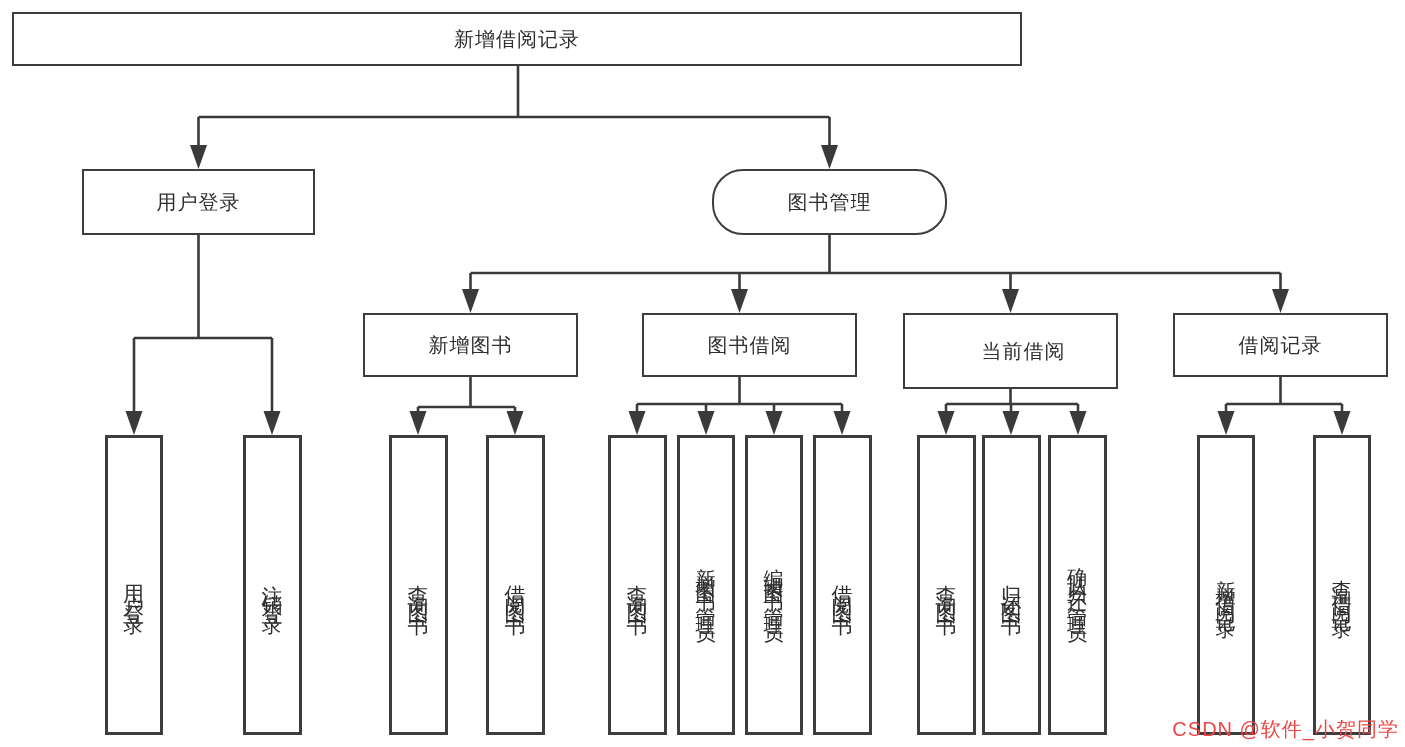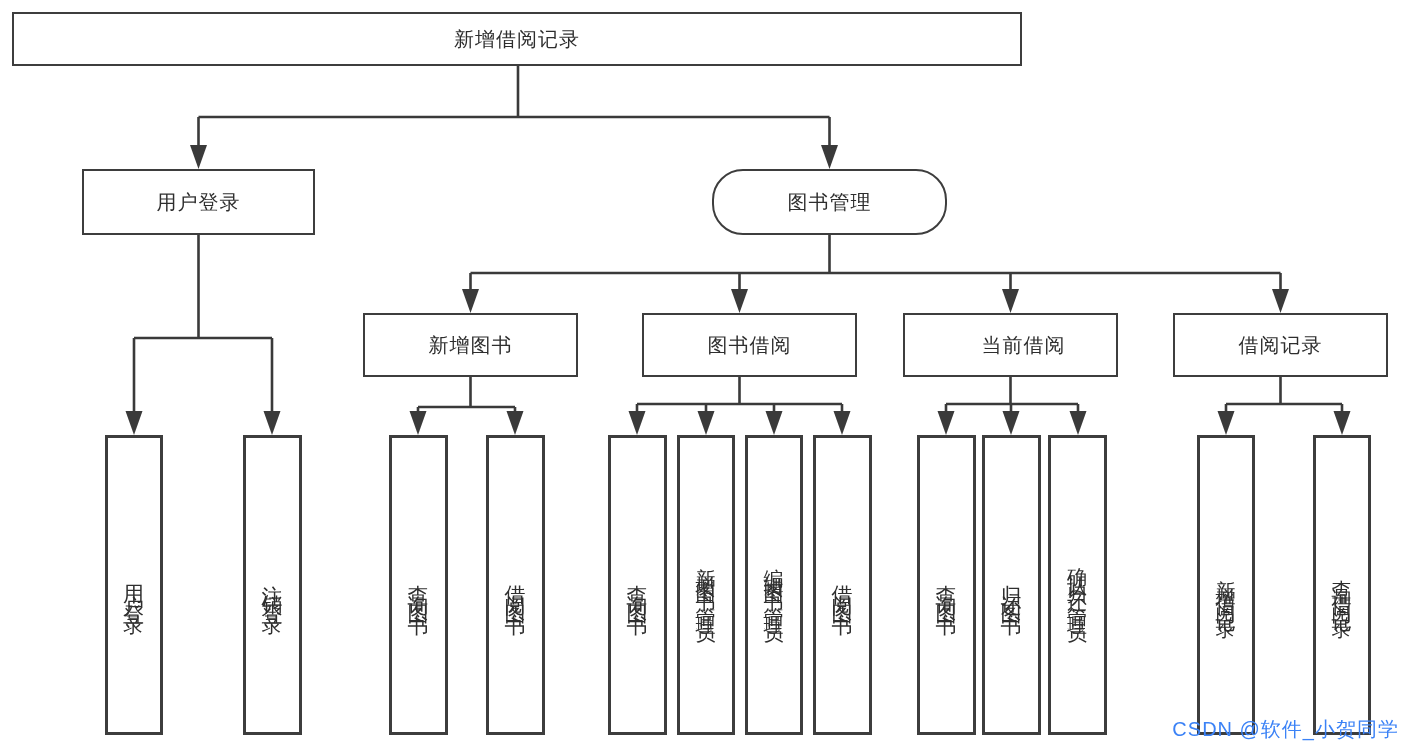--- a/index.html
+++ b/index.html
@@ -28,21 +28,21 @@
     font-size:21px;
     letter-spacing:10px;
     line-height:1;
     padding-top:6px;
   }
   .v-box.long{letter-spacing:8px;font-size:20px;}
   .watermark{
     position:absolute;
     right:6px;bottom:4px;
     font-size:20px;
-    color:#3b82f6;
+    color:#ef4444;
     letter-spacing:1px;
     z-index:5;
     white-space:nowrap;
   }
 </style>
 </head>
 <body>
 
 <div class="stage">
 
@@ -96,21 +96,21 @@
   <div class="box h-box" style="left:712px;top:169px;width:235px;height:66px;border-radius:31px;">
     <span>图书管理</span>
   </div>
 
   <div class="box h-box" style="left:363px;top:313px;width:215px;height:64px;">
     <span>新增图书</span>
   </div>
   <div class="box h-box" style="left:642px;top:313px;width:215px;height:64px;">
     <span>图书借阅</span>
   </div>
-  <div class="box h-box" style="left:903px;top:313px;width:215px;height:64px;padding-left:26px;">
+  <div class="box h-box" style="left:903px;top:313px;width:215px;height:76px;padding-left:26px;">
     <span>当前借阅</span>
   </div>
   <div class="box h-box" style="left:1173px;top:313px;width:215px;height:64px;">
     <span>借阅记录</span>
   </div>
 
   <div class="box v-box" style="left:105px;top:435px;width:58px;height:300px;">
     <span>用户登录</span>
   </div>
   <div class="box v-box" style="left:243px;top:435px;width:59px;height:300px;">

